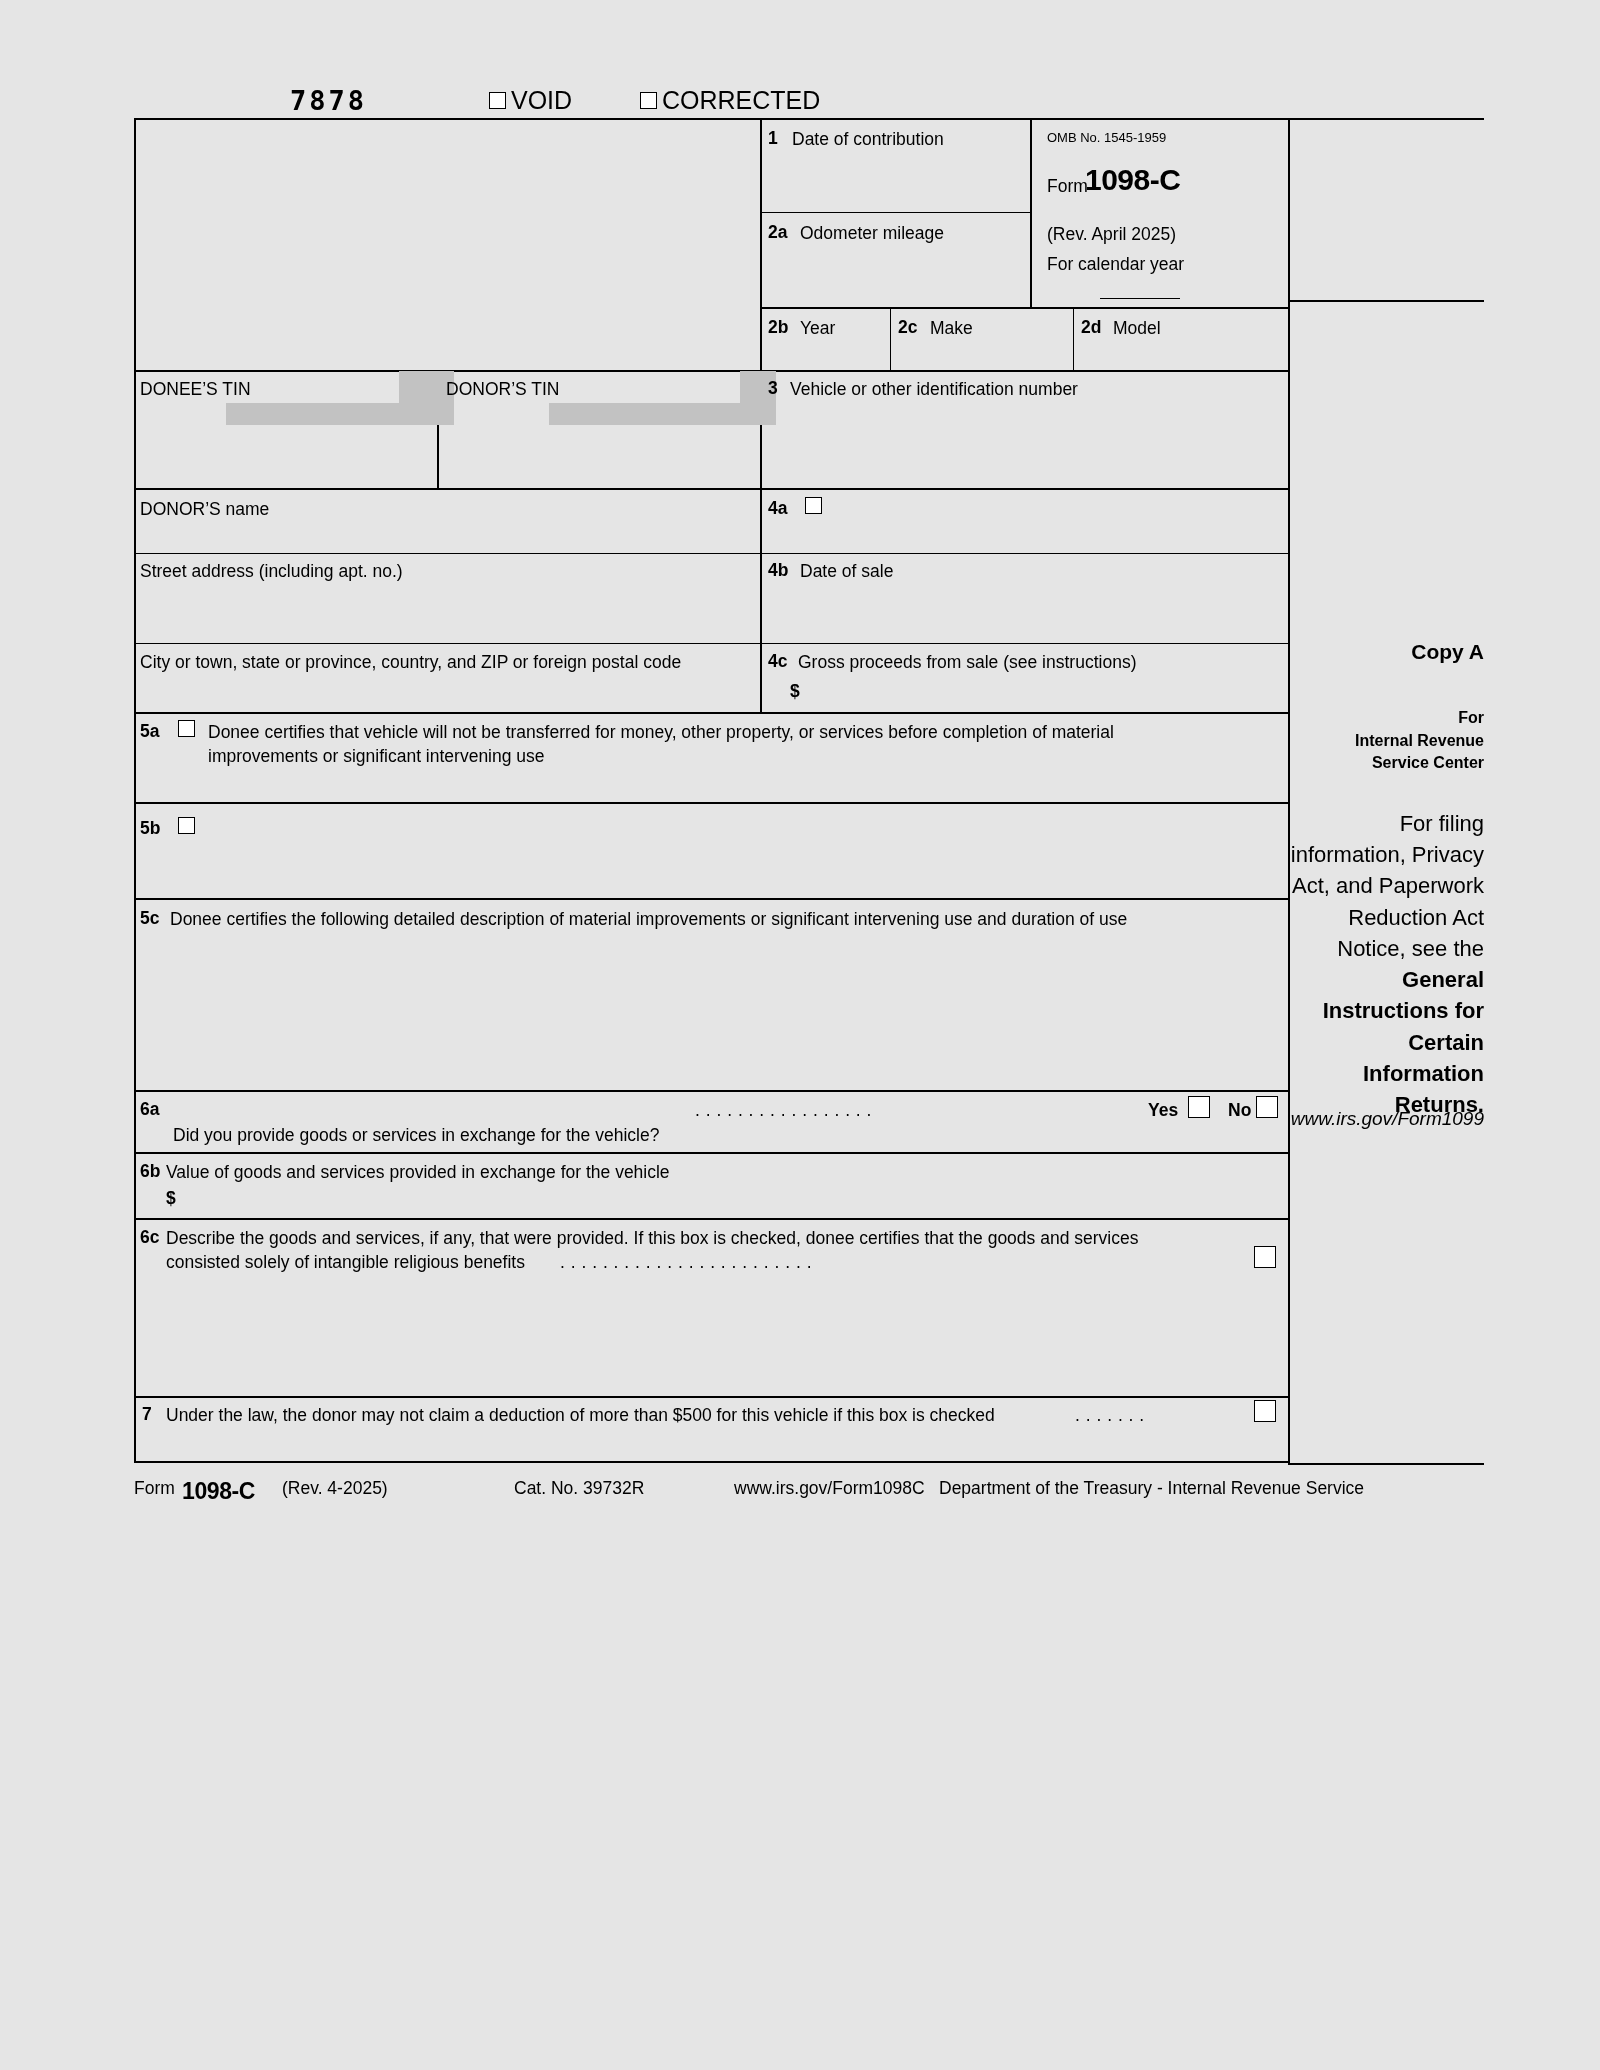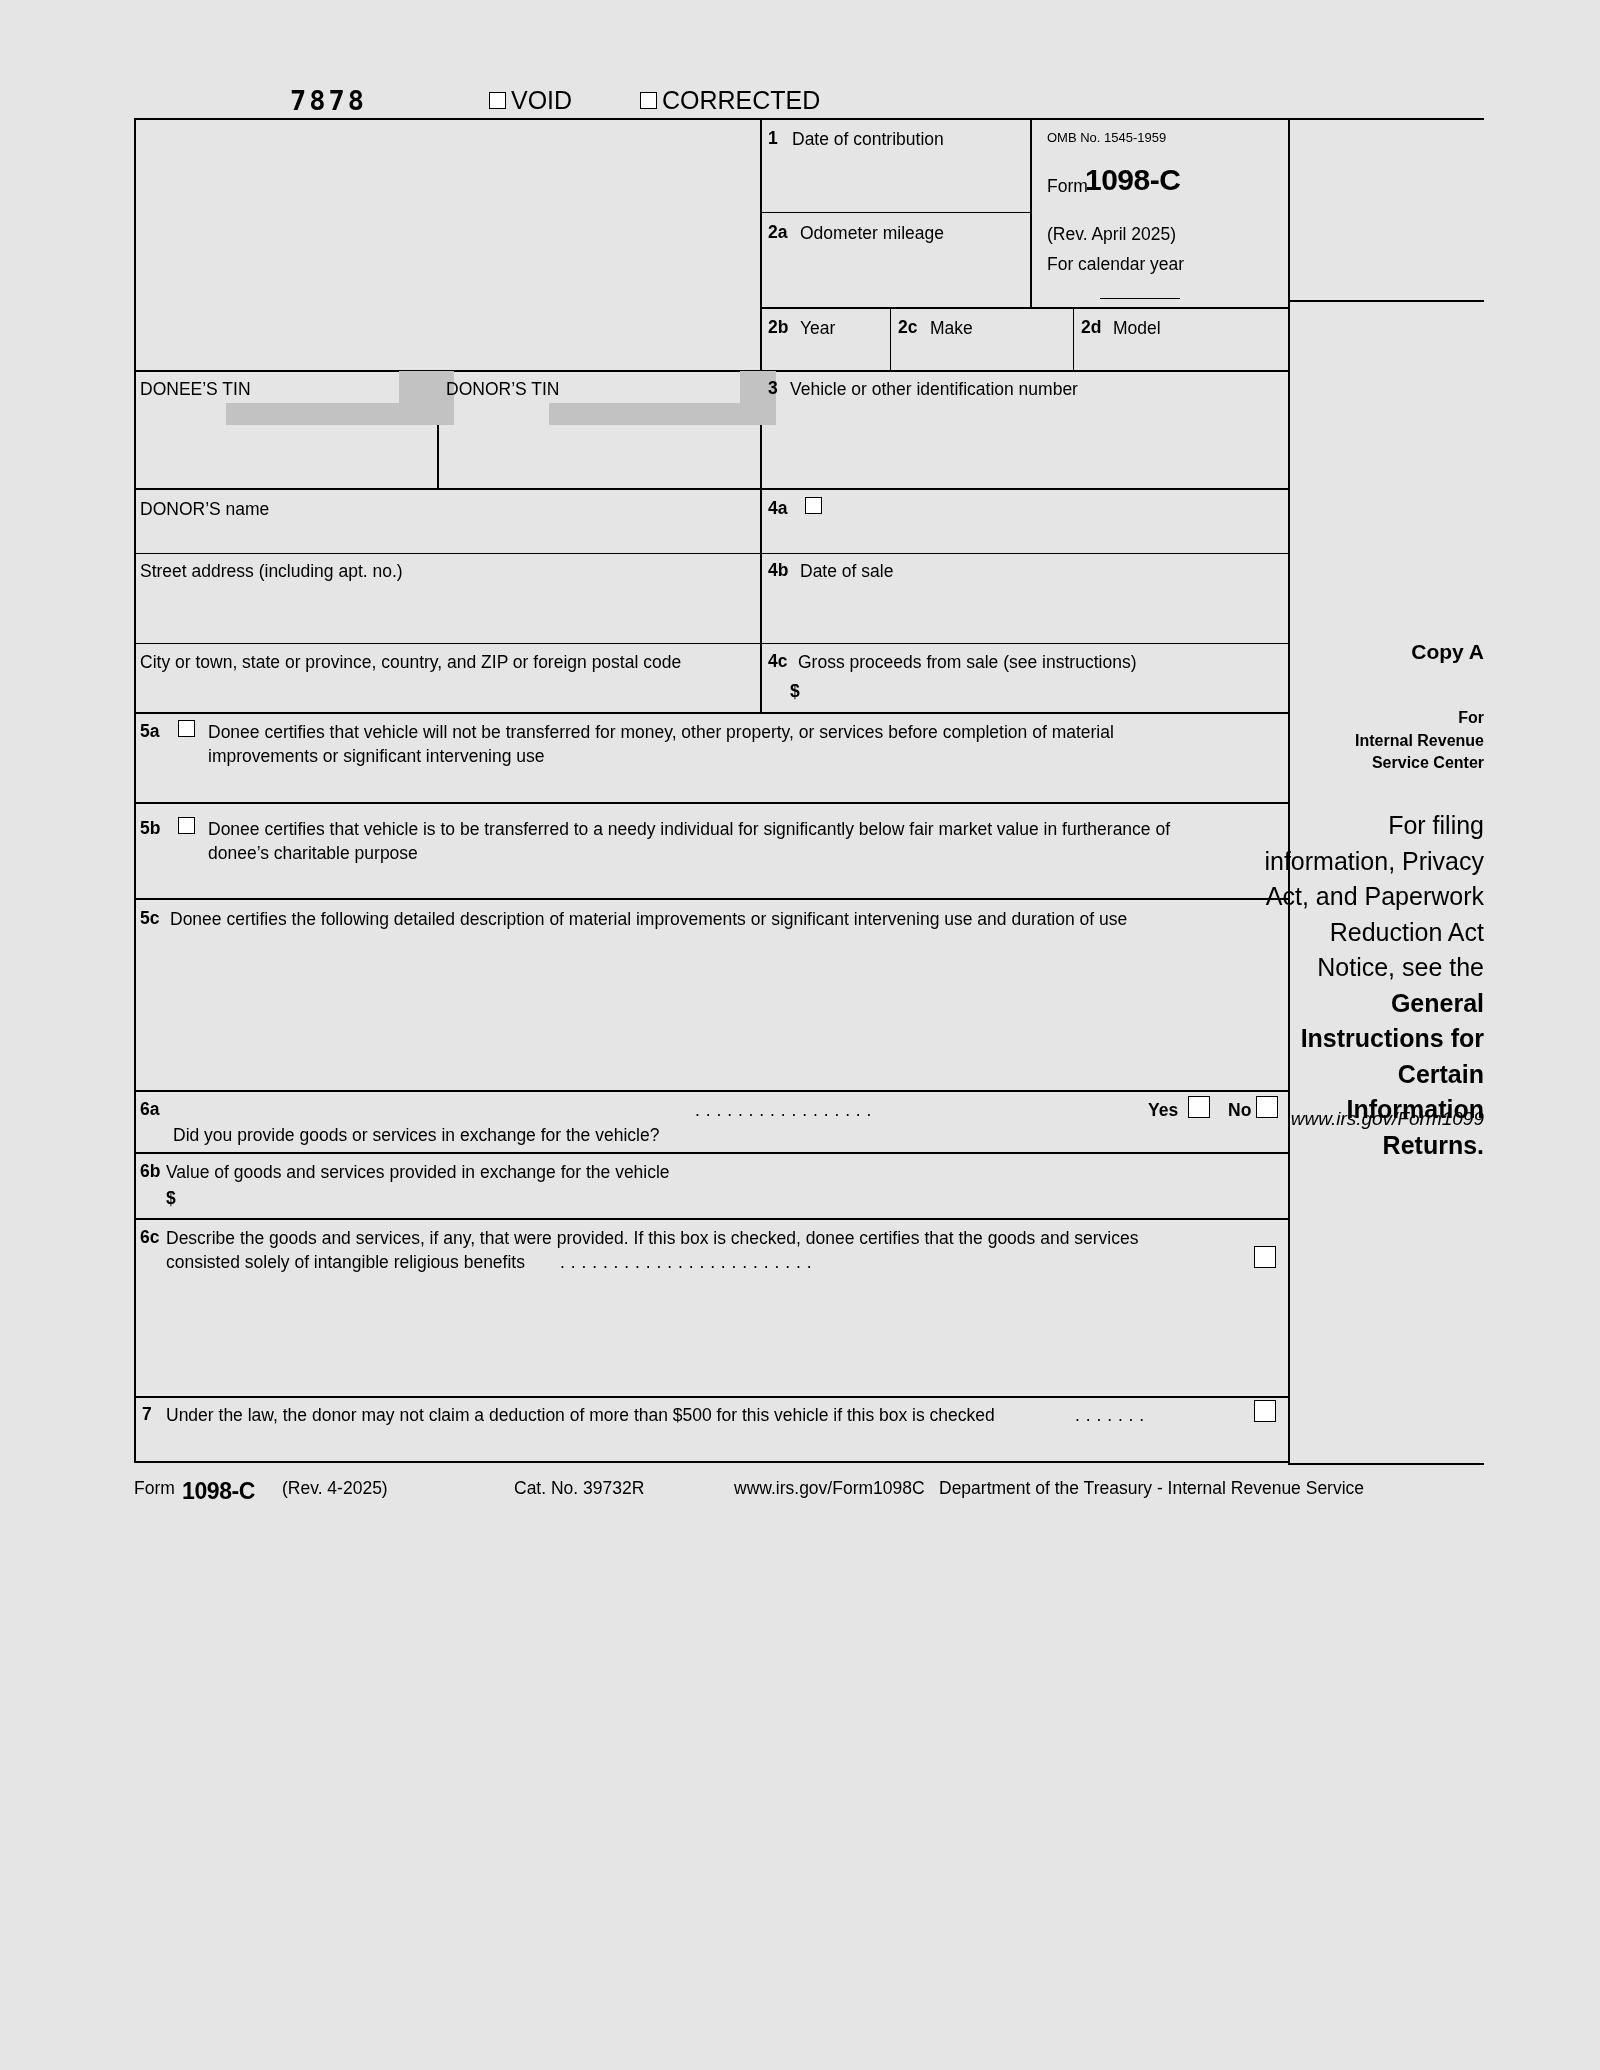--- a/index.html
+++ b/index.html
@@ -125,21 +125,21 @@
   #forirs {
     left: 1180px; top: 707px; width: 304px;
     text-align: right;
     font-size: 16px;
     font-weight: bold;
     line-height: 1.42;
   }
   #filinginfo {
     left: 1175px; top: 808px; width: 309px;
     text-align: right;
-    font-size: 25px;
+    font-size: 22px;
     line-height: 1.42;
   }
   #irsurl {
     left: 1180px; top: 1108px; width: 304px;
     text-align: right;
     font-size: 19px;
     font-style: italic;
   }
 
   
@@ -282,24 +282,20 @@
 
   <div class="abs cellnum" style="left:140px; top:721px;">5a</div>
   <div class="abs cbox" style="left:178px; top:720px;"></div>
   <div class="abs cell" style="left:208px; top:721px; width:1070px;">
     <div>Donee certifies that vehicle will not be transferred for money, other property, or services before completion of material</div>
     <div>improvements or significant intervening use</div>
   </div>
 
   <div class="abs cellnum" style="left:140px; top:818px;">5b</div>
   <div class="abs cbox" style="left:178px; top:817px;"></div>
-  <div class="abs cell" style="left:208px; top:818px; width:1070px;">
-    <div>Donee certifies that vehicle is to be transferred to a needy individual for significantly below fair market value in furtherance of</div>
-    <div>donee’s charitable purpose</div>
-  </div>
 
   <div class="abs cellnum" style="left:140px; top:908px;">5c</div>
   <div class="abs cell" style="left:170px; top:908px; width:1110px;">Donee certifies the following detailed description of material improvements or significant intervening use and duration of use</div>
   <div class="abs" style="left:140px; top:936px; width:1140px; height:148px;"></div>
 
   <div class="abs cellnum" style="left:140px; top:1099px;">6a</div>
   <div class="abs cell" style="left:173px; top:1099px;margin-top:25px;">Did you provide goods or services in exchange for the vehicle?</div>
   <div class="abs cell leader" style="left:695px; top:1099px; width:430px;">.    .    .    .    .    .    .    .    .    .    .    .    .    .    .    .    .</div>
   <div class="abs cell bold" style="left:1148px; top:1099px;">Yes</div>
   <div class="abs cbox" style="left:1188px; top:1096px; width:22px; height:22px;"></div>

